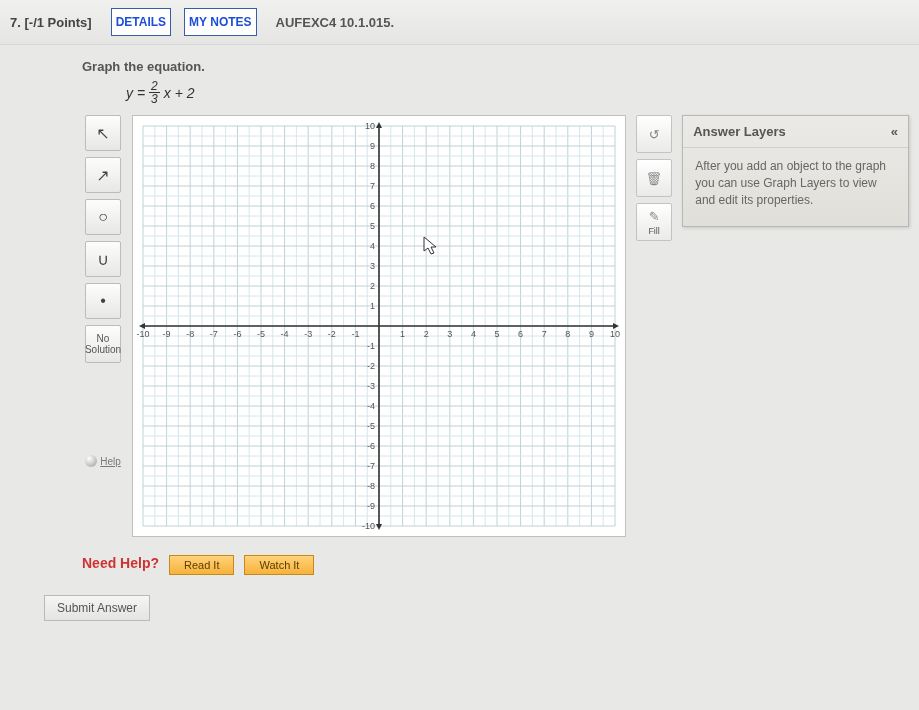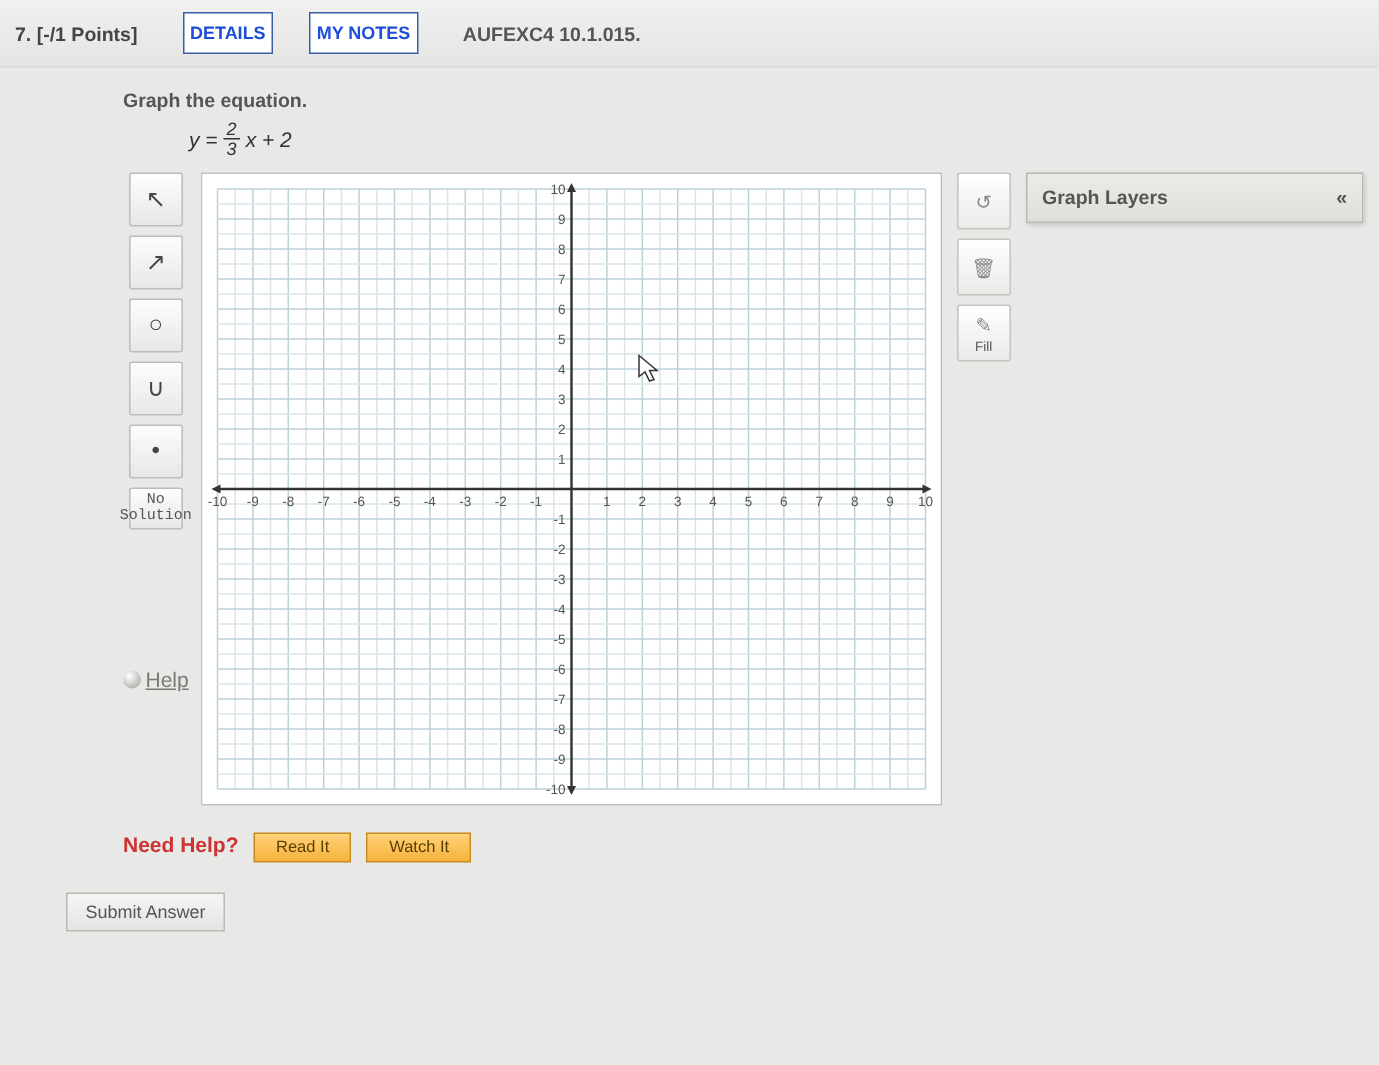--- a/index.html
+++ b/index.html
@@ -1,30 +1,30 @@
 <!DOCTYPE html>
 <html><head>
 <meta charset="utf-8">
 <style>
 * { box-sizing: border-box; margin: 0; padding: 0; }
 body { font-family: Arial, Helvetica, sans-serif; background: #e8e8e6; width: 919px; height: 710px; overflow: hidden; font-size: 13px; color: #333; }
-.header { background: linear-gradient(#f0f0ee, #e5e5e3); border-bottom: 1px solid #d8d8d6; padding: 8px 10px; display: flex; align-items: center; gap: 24px; }
+.header { background: linear-gradient(#f0f0ee, #e5e5e3); border-bottom: 1px solid #d8d8d6; padding: 8px 10px; display: flex; align-items: center; gap: 13px; }
 .qnum { font-weight: bold; color: #444; margin-right: 6px; }
 .btn-outline { border: 1px solid #3a5da8; background: #fff; color: #1d4ed8; padding: 6px 4px; font-size: 12px; font-weight: bold; cursor: pointer; }
 .qcode { font-weight: bold; color: #555; margin-left: 6px; }
 .content { padding: 14px 10px 0 82px; }
 .prompt { font-weight: bold; color: #555; margin-bottom: 6px; }
 .equation { margin: 0 0 10px 44px; font-style: italic; color: #333; font-size: 14px; display: flex; align-items: center; gap: 4px; }
 .frac { display: inline-flex; flex-direction: column; align-items: center; line-height: 1; font-size: 12px; }
 .frac .num { border-bottom: 1px solid #333; padding: 0 2px; }
 .frac .den { padding: 0 2px; }
 .tool-area { display: flex; gap: 8px; align-items: flex-start; }
 .left-tools { width: 46px; display: flex; flex-direction: column; gap: 6px; align-items: center; }
 .tool-btn { width: 36px; height: 36px; background: linear-gradient(#fdfdfd,#e7e7e5); border: 1px solid #bcbcba; border-radius: 2px; display: flex; align-items: center; justify-content: center; cursor: pointer; font-size: 16px; color: #444; }
-.tool-btn.small { font-size: 10px; line-height: 1.1; text-align: center; color: #555; flex-direction: column; padding: 2px; height: 28px; font-family: Liberation Mono, monospace; }
+.tool-btn.small { font-size: 10px; line-height: 1.1; text-align: center; color: #555; flex-direction: column; padding: 2px; height: 38px; }
 .graph-wrap { position: relative; width: 494px; }
 .graph-outer { border: 1px solid #bfbfbd; background: #f4f4f2; padding: 0; }
 svg.grid { display: block; background: #fff; }
 .grid line.minor { stroke: #d8e6ea; stroke-width: 1; }
 .grid line.major { stroke: #bcd2d8; stroke-width: 1; }
 .grid line.axis { stroke: #333; stroke-width: 1.6; }
 .grid text { font-size: 9px; fill: #555; }
 .graph-footer { text-align: right; font-size: 11px; color: #666; padding: 6px 4px 0 0; }
 .graph-footer .wa1 { color: #333; font-weight: bold; }
 .graph-footer .wa2 { color: #c33; font-weight: bold; }
@@ -33,21 +33,21 @@
 .side-btn .ico { font-size: 13px; color: #888; }
 .side-btn.active { color: #555; }
 .layers-panel { width: 248px; border: 1px solid #b8b8b5; background: linear-gradient(#eceae6,#e1dfda); box-shadow: 1px 1px 3px rgba(0,0,0,.15); }
 .layers-head { display: flex; justify-content: space-between; align-items: center; padding: 8px 10px; font-weight: bold; color: #555; border-bottom: 1px solid #cfcfcb; }
 .layers-body { padding: 10px 12px 18px 12px; font-size: 12px; color: #666; line-height: 1.4; }
 .help-row { display: flex; align-items: flex-start; gap: 10px; margin: 18px 0 0 0; }
 .need-help { color: #c33; font-weight: bold; font-size: 14px; }
 .orange-btn { background: linear-gradient(#ffd27a,#f7b23b); border: 1px solid #c38a1e; color: #5a3e00; font-size: 11px; font-weight: normal; padding: 3px 14px; cursor: pointer; }
 .submit-wrap { margin-top: 20px; margin-left: -38px; }
 .submit-btn { background: linear-gradient(#f5f5f3,#e4e4e2); border: 1px solid #b9b9b6; color: #555; font-size: 12px; padding: 5px 12px; cursor: pointer; }
-.help-link { display: flex; align-items: center; gap: 3px; font-size: 14px; color: #7a7a77; text-decoration: underline; cursor: pointer; margin-top: 86px; }
+.help-link { display: flex; align-items: center; gap: 3px; font-size: 10px; color: #7a7a77; text-decoration: underline; cursor: pointer; margin-top: 86px; }
 .help-link .gi { width: 12px; height: 12px; border-radius: 50%; background: radial-gradient(circle at 35% 30%, #fff, #c8c8c5 55%, #9a9a97); display: inline-block; }
 .cursor-svg { position: absolute; left: 290px; top: 120px; pointer-events: none; }
 </style>
 </head>
 <body>
 
 <div class="header">
   <span class="qnum"><span>7.</span> <span>[-/1 Points]</span></span>
   <button class="btn-outline">DETAILS</button>
   <button class="btn-outline">MY NOTES</button>
@@ -238,23 +238,24 @@
           <span class="ico">🗑</span>
         </div>
       <div class="side-btn active">
           <span class="ico">✎</span>
           <span>Fill</span>
         </div>
     </div>
 
     <div class="layers-panel">
       <div class="layers-head">
-        <span>Graph Layers</span>
+        <span>Answer Layers</span>
         <span style="cursor:pointer">«</span>
       </div>
+      <div class="layers-body">After you add an object to the graph you can use Graph Layers to view and edit its properties.</div>
     </div>
   </div>
 
   <div class="help-row">
     <span class="need-help">Need Help?</span>
     <button class="orange-btn">Read It</button>
     <button class="orange-btn">Watch It</button>
   </div>
 
   <div class="submit-wrap">

